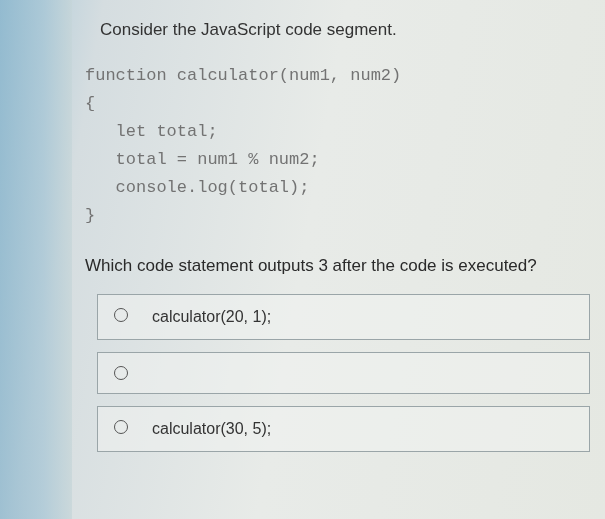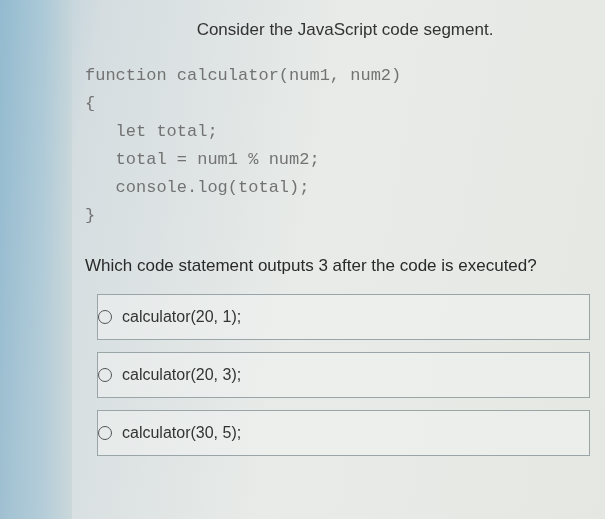--- a/index.html
+++ b/index.html
@@ -18,21 +18,20 @@
       width: 72px;
       background: linear-gradient(90deg, #8ab5cc 0%, #a5c5d5 60%, #c5d5d8 100%);
       opacity: 0.7;
       pointer-events: none;
     }
     .intro {
       font-size: 17px;
       color: #333;
       margin-bottom: 22px;
       margin-left: 15px;
-      text-align: center;
     }
     .code-block {
       font-family: "Courier New", Courier, monospace;
       font-size: 17px;
       line-height: 1.65;
       color: #737373;
       white-space: pre;
       margin-bottom: 26px;
     }
     .question {
@@ -42,24 +41,24 @@
     }
     .options {
       display: flex;
       flex-direction: column;
       gap: 12px;
       margin-left: 12px;
     }
     .option {
       border: 1px solid #9aa5a8;
       background: rgba(240,243,240,0.55);
-      padding: 13px 0;
+      padding: 13px 16px;
       display: flex;
-      align-items: center;
-      gap: 10px;
+      align-items: flex-start;
+      gap: 24px;
       font-size: 16px;
       color: #333;
       cursor: pointer;
     }
     .radio {
       width: 14px;
       height: 14px;
       border: 1.5px solid #555;
       border-radius: 50%;
       flex-shrink: 0;
@@ -80,19 +79,18 @@
 
 <div class="question">Which code statement outputs 3 after the code is executed?</div>
 
 <div class="options">
   <div class="option">
     <span class="radio"></span>
     <span>calculator(20, 1);</span>
   </div>
   <div class="option">
     <span class="radio"></span>
-    <span>calculator(20, 3);</span>
   </div>
   <div class="option">
     <span class="radio"></span>
     <span>calculator(30, 5);</span>
   </div>
 </div>
 
 </body></html>

